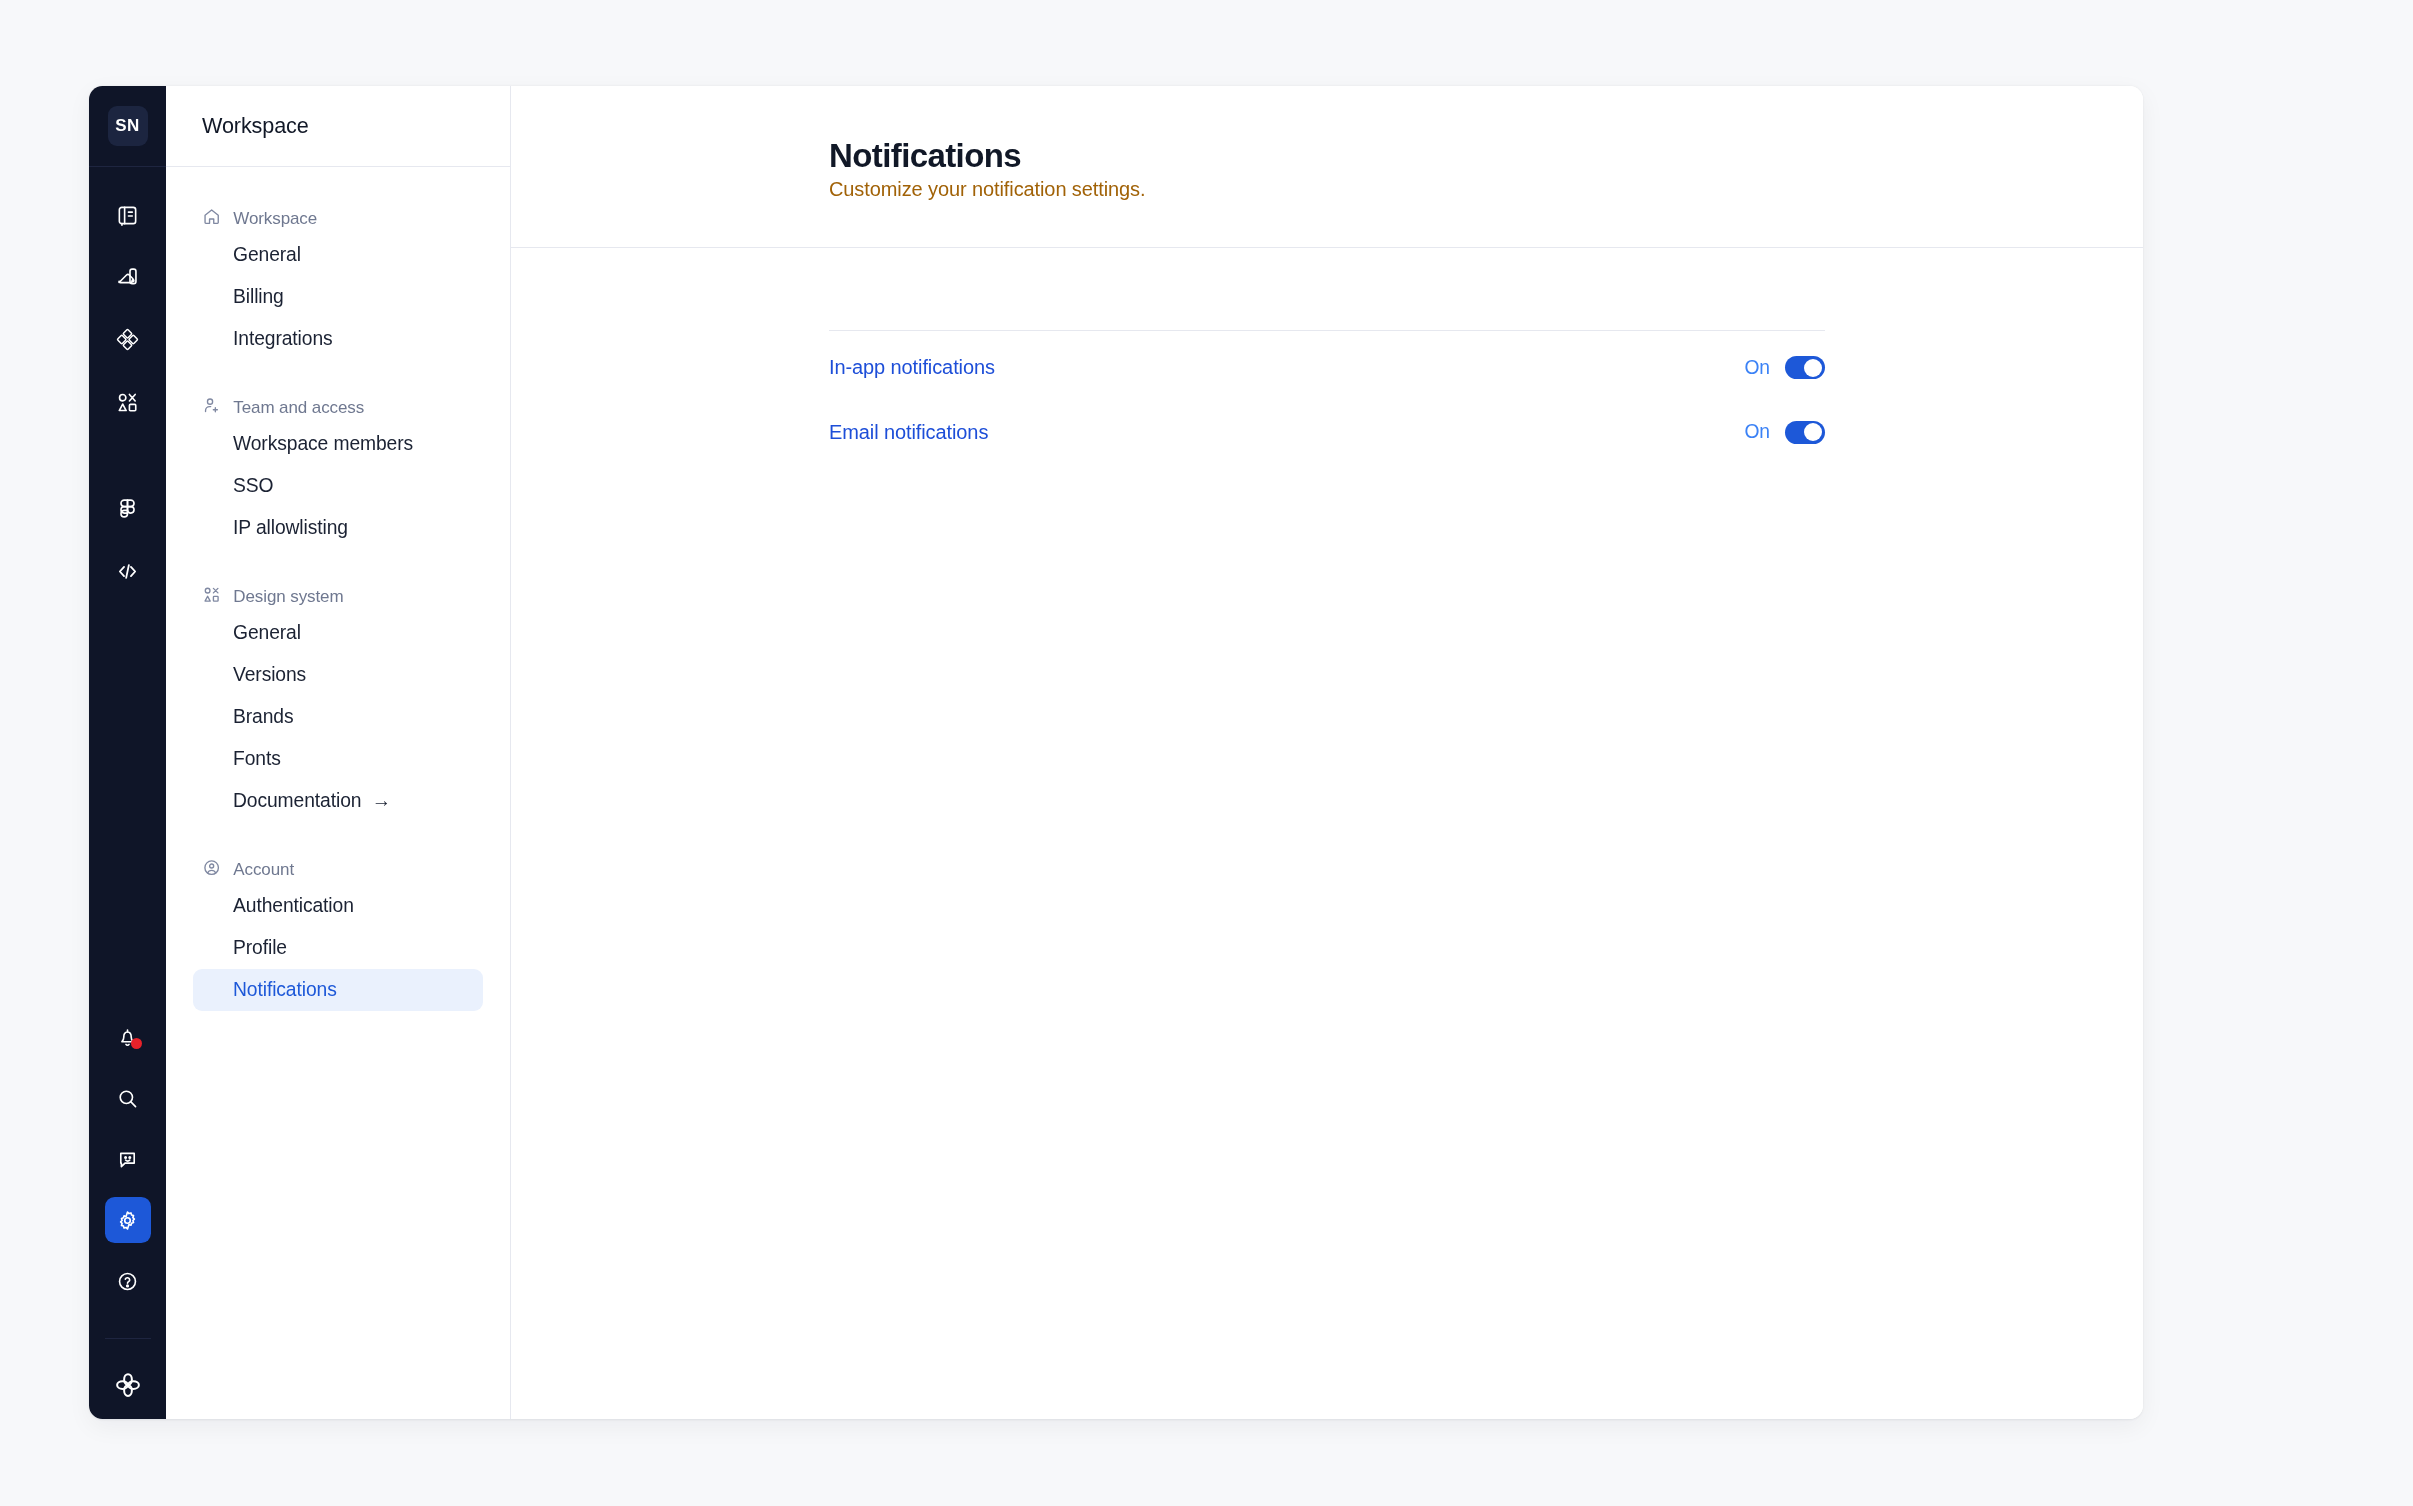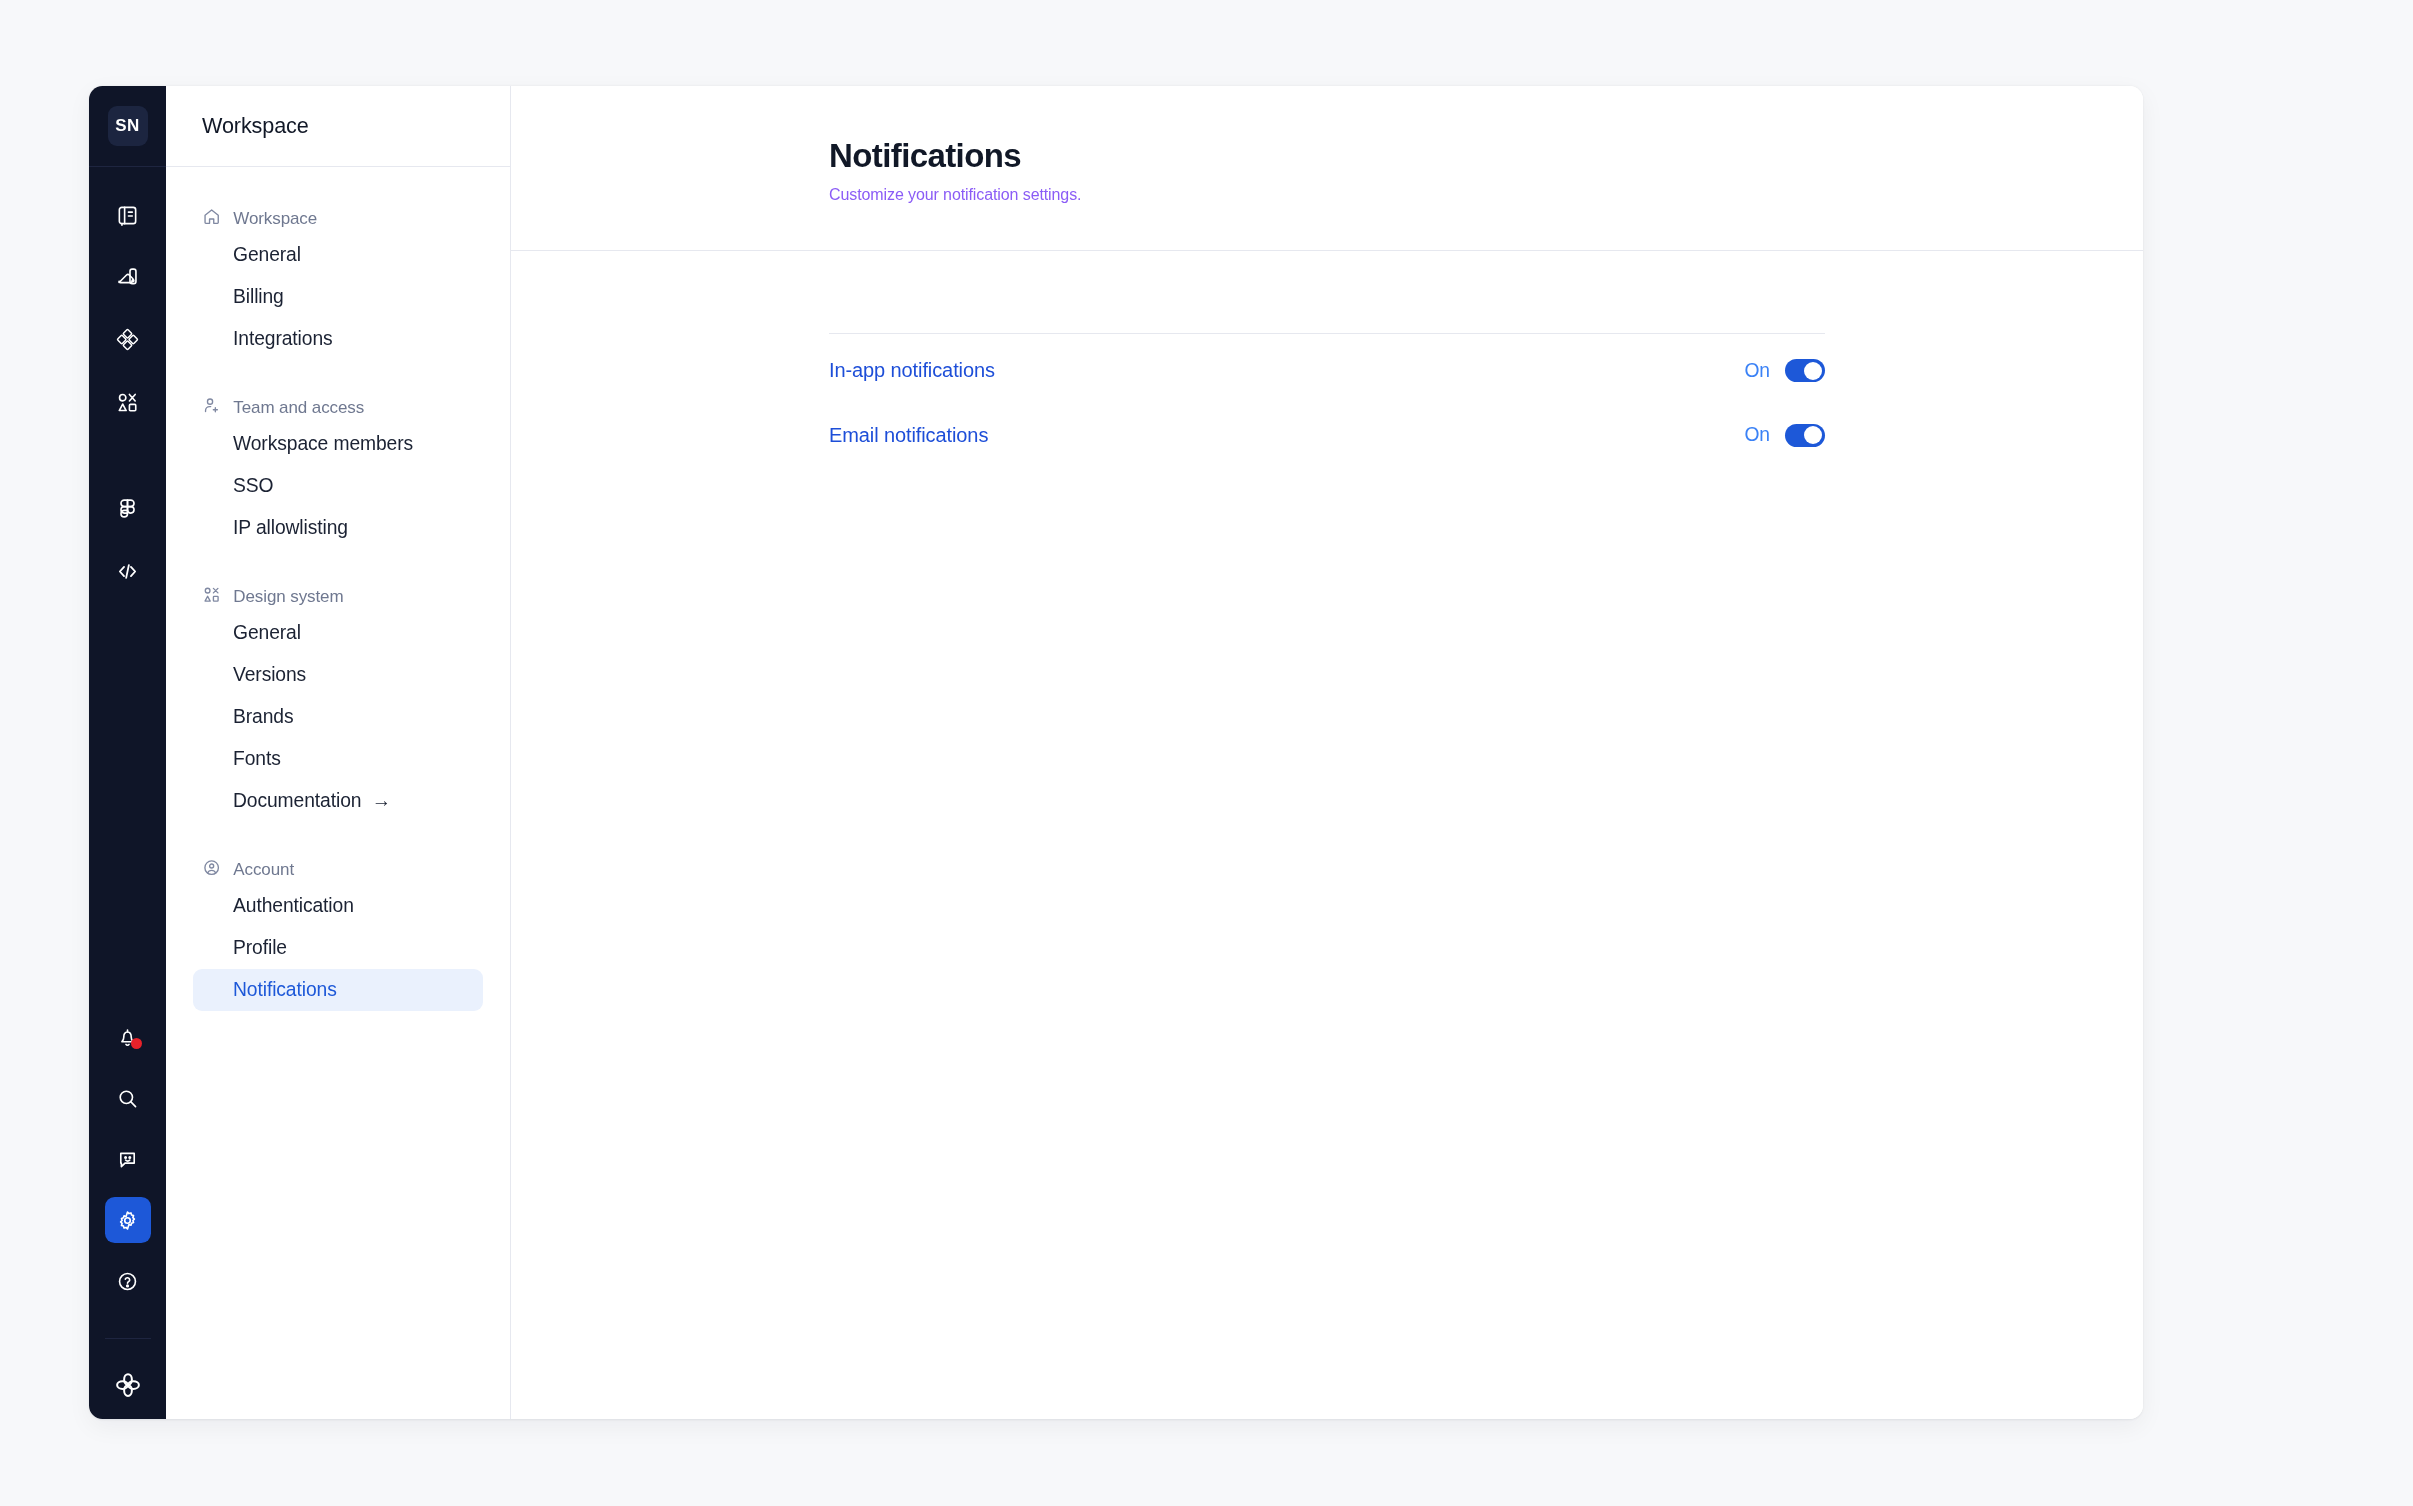--- a/index.html
+++ b/index.html
@@ -181,23 +181,23 @@
   .content-inner { max-width: 1056px; margin: 0 auto; width: 100%; padding: 0 30px; }
 
   .page-title {
     font-size: 33px;
     font-weight: 700;
     color: #111827;
     letter-spacing: -0.6px;
     line-height: 1.1;
   }
   .page-subtitle {
-    margin-top: 12px;
-    font-size: 16px;
-    color: #8b5cf6;
+    margin-top: 4px;
+    font-size: 20px;
+    color: #a16207;
     letter-spacing: -0.1px;
   }
 
   .content-body { padding-top: 65px; }
 
   .section-title {
     font-size: 21.6px;
     font-weight: 700;
     color: #111827;
     letter-spacing: -0.2px;

